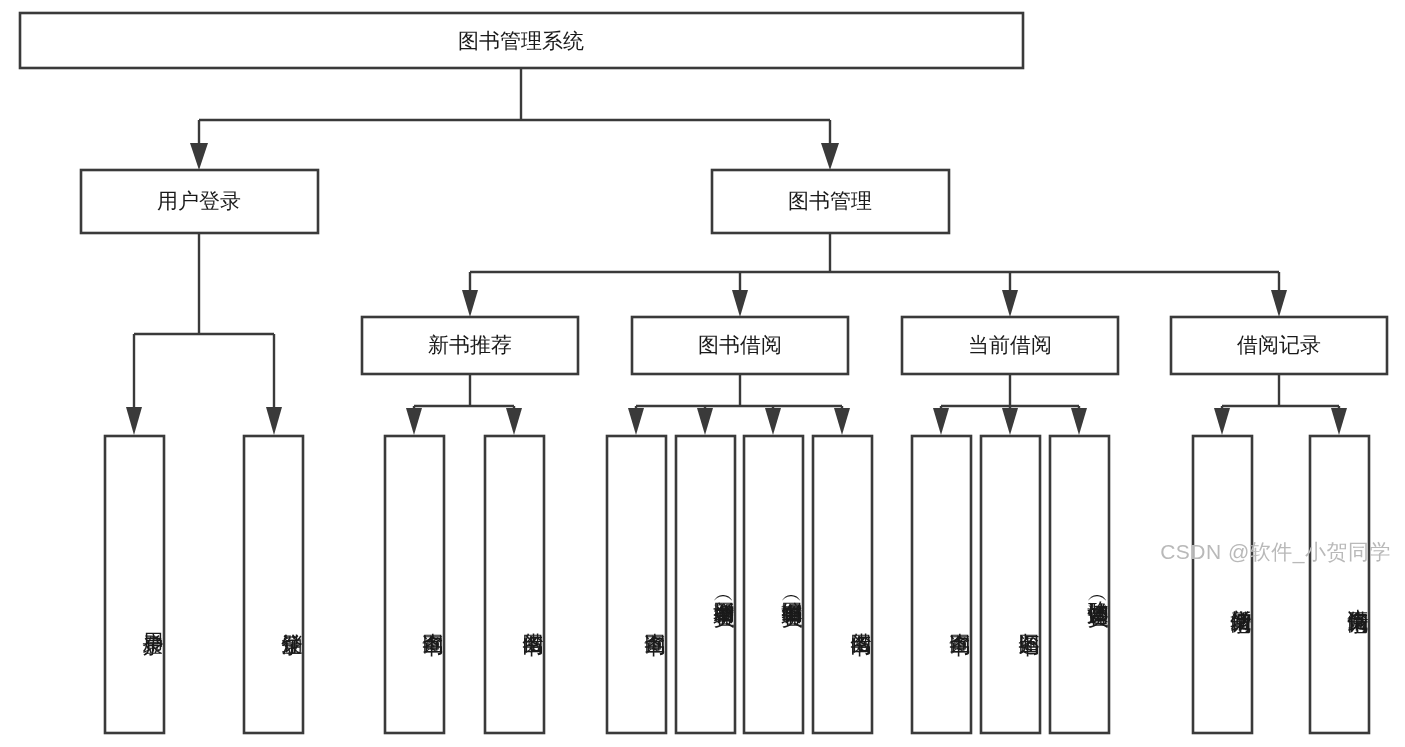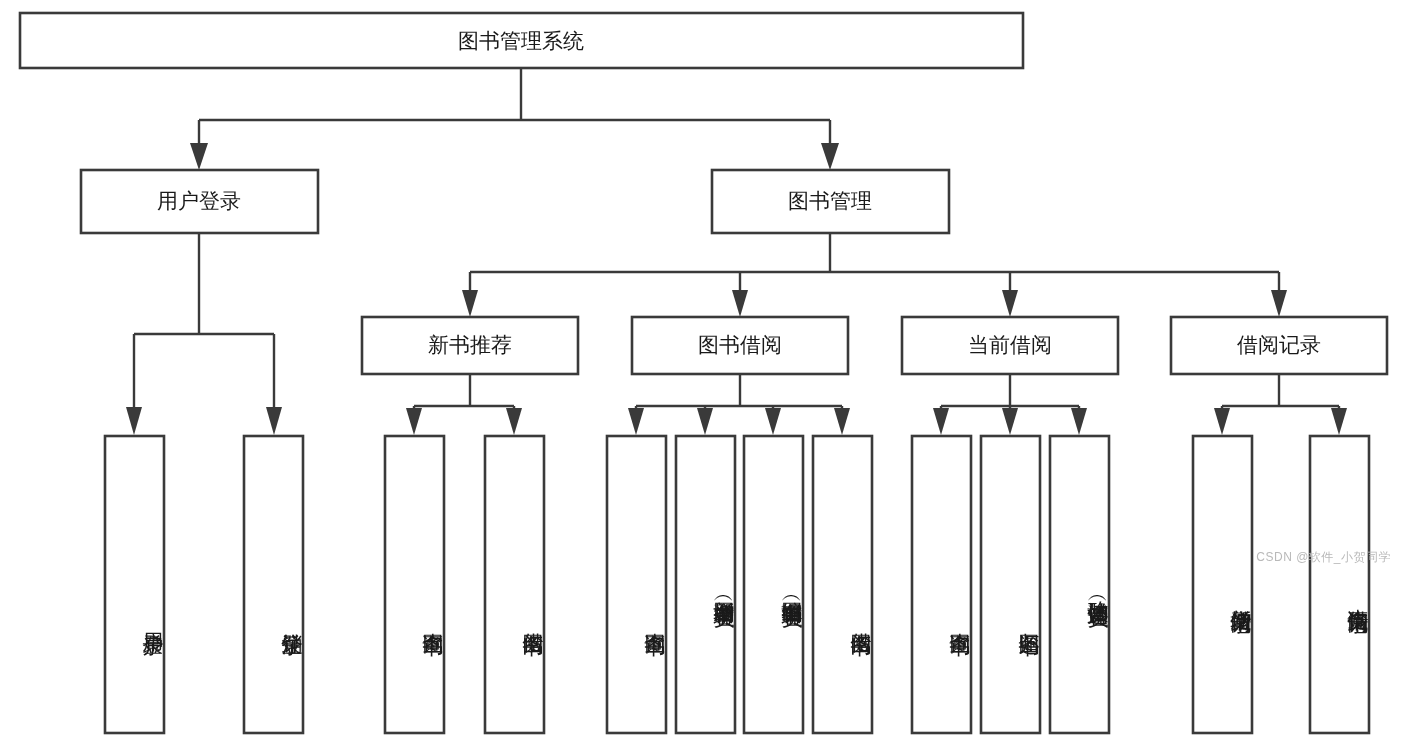--- a/index.html
+++ b/index.html
@@ -63,21 +63,21 @@
     align-items: flex-start;
     justify-content: center;
     white-space: nowrap;
     pointer-events: none;
   }
   .watermark {
     position: absolute;
     right: 14px;
     bottom: 4px;
     font-family: "Liberation Sans", "DejaVu Sans", sans-serif;
-    font-size: 12px;
+    font-size: 21px;
     color: #b9b9b9;
     white-space: nowrap;
     letter-spacing: 0.5px;
   }
 </style>
 </head>
 <body>
 
 <div id="diagram-root">
 

